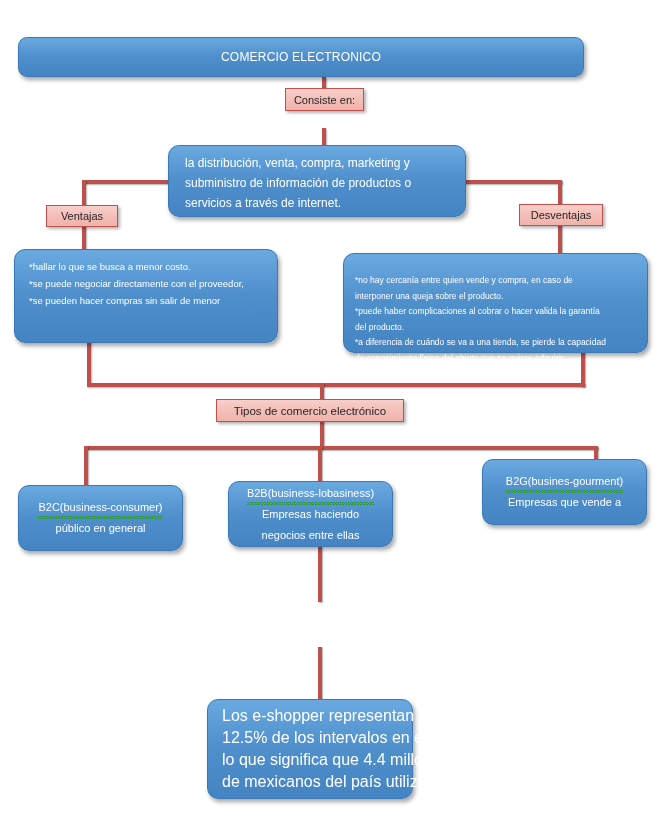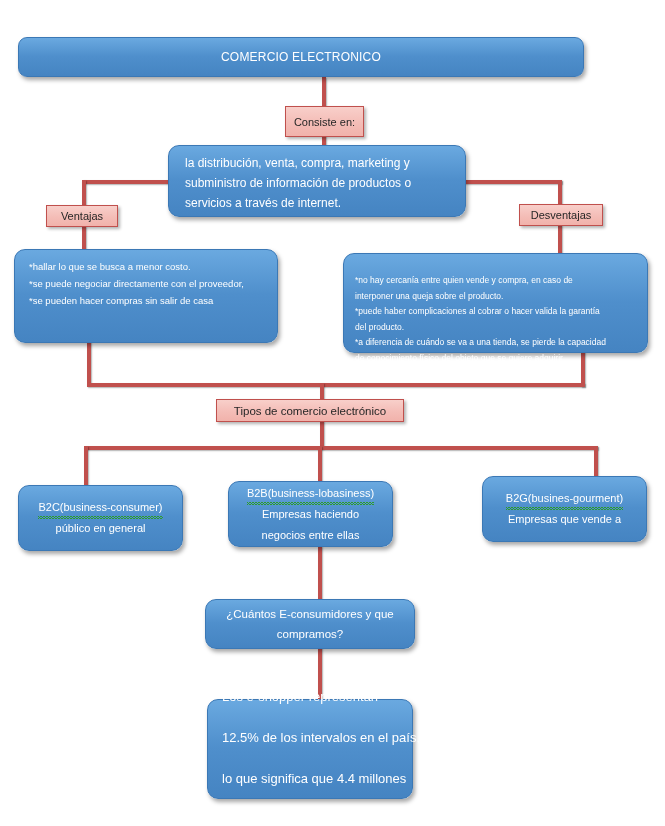--- a/index.html
+++ b/index.html
@@ -107,21 +107,21 @@
     height: 66px;
     align-items: center;
     padding: 16px 6px;
   }
   .typebox .line {
     font-size: 11px;
     line-height: 21px;
   }
   #b2c-box { left: 18px;  top: 485px; }
   #b2b-box { left: 228px; top: 481px; }
-  #b2g-box { left: 482px; top: 476px; justify-content: center; }
+  #b2g-box { left: 482px; top: 459px; justify-content: center; }
 
   
   .squiggle {
     position: relative;
     display: inline-block;
   }
   .squiggle::after {
     content: "";
     position: absolute;
     left: 0;
@@ -149,43 +149,42 @@
   }
 
   #stat-box {
     left: 207px;
     top: 699px;
     width: 206px;
     height: 100px;
     padding: 6px 10px 6px 14px;
   }
   #stat-box .line {
-    font-size: 13px;
+    font-size: 16px;
     line-height: 22px;
-    margin-top: 19px;
   }
 
   
   .pinkbox {
     position: absolute;
     box-sizing: border-box;
     background: linear-gradient(to bottom, #f8cfca 0%, #f4bdb7 55%, #f1b2ab 100%);
     border: 1px solid #c0504d;
     box-shadow: 2px 2px 3px rgba(0,0,0,0.30);
     color: #262626;
     display: flex;
     align-items: center;
     justify-content: center;
     white-space: nowrap;
   }
   #consiste-label {
     left: 285px;
-    top: 106px;
+    top: 88px;
     width: 79px;
-    height: 31px;
+    height: 23px;
     font-size: 11px;
   }
   #ventajas-label {
     left: 46px;
     top: 205px;
     width: 72px;
     height: 22px;
     font-size: 11px;
   }
   #desventajas-label {
@@ -255,21 +254,21 @@
     <div class="line">servicios a través de internet.</div>
   </div>
 
   <div class="pinkbox" id="ventajas-label">Ventajas</div>
 
   <div class="pinkbox" id="desventajas-label">Desventajas</div>
 
   <div class="bluebox left" id="ventajas-box">
     <div class="line">*hallar lo que se busca a menor costo.</div>
     <div class="line">*se puede negociar directamente  con el proveedor,</div>
-    <div class="line">*se pueden hacer compras sin salir de casa</div>
+    <div class="line">*se pueden hacer compras sin salir de menor</div>
   </div>
 
   <div class="bluebox left" id="desventajas-box">
     <div class="line">*no hay cercanía  entre quien vende y compra, en caso de</div>
     <div class="line">interponer  una queja sobre el producto.</div>
     <div class="line">*puede haber complicaciones   al cobrar o hacer valida  la garantía</div>
     <div class="line">del producto.</div>
     <div class="line">*a diferencia  de cuándo  se va a una tienda,  se pierde la capacidad</div>
     <div class="line">de conocimiento   físico del objeto que  se quiere  adquirir</div>
   </div>
@@ -285,24 +284,20 @@
     <div class="line"><span class="squiggle">B2B(business-lobasiness)</span></div>
     <div class="line">Empresas haciendo</div>
     <div class="line">negocios entre ellas</div>
   </div>
 
   <div class="bluebox center typebox" id="b2g-box">
     <div class="line"><span class="squiggle">B2G(busines-gourment)</span></div>
     <div class="line">Empresas que vende a</div>
   </div>
 
-  <div class="bluebox center" id="question-box">
-    <div class="line">¿Cuántos E-consumidores y que</div>
-    <div class="line">compramos?</div>
-  </div>
 
   <div class="bluebox left" id="stat-box">
     <div class="line">Los e-shopper representan</div>
     <div class="line">12.5% de los intervalos en el país,</div>
     <div class="line">lo que significa que 4.4 millones</div>
     <div class="line">de mexicanos del país utilizan</div>
   </div>
 
 </div>
 

